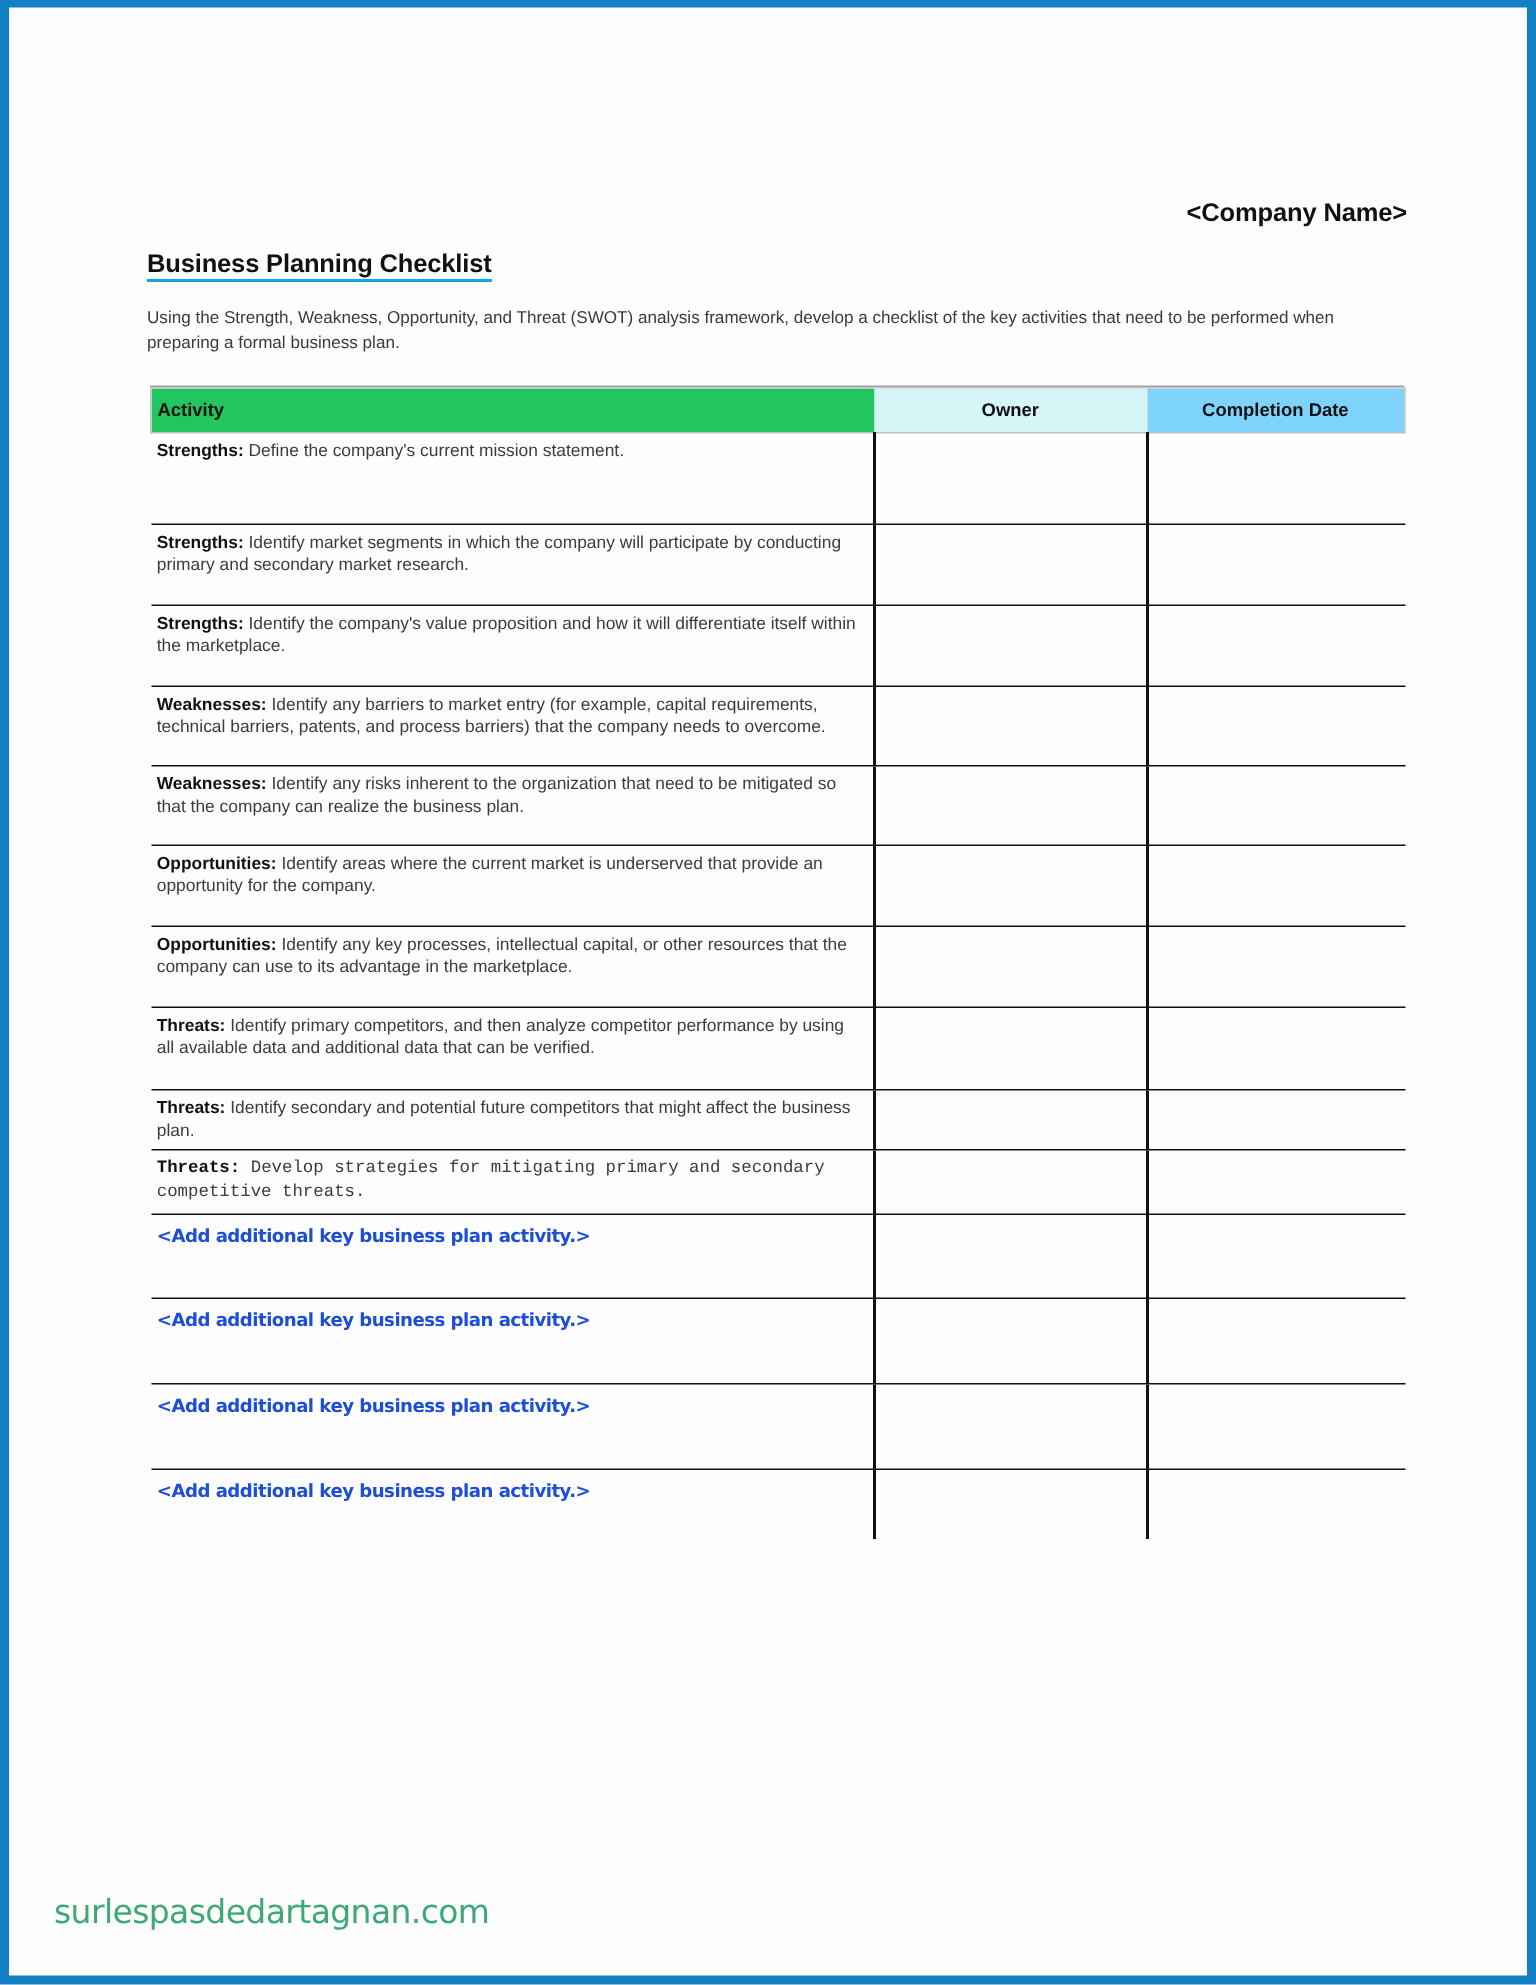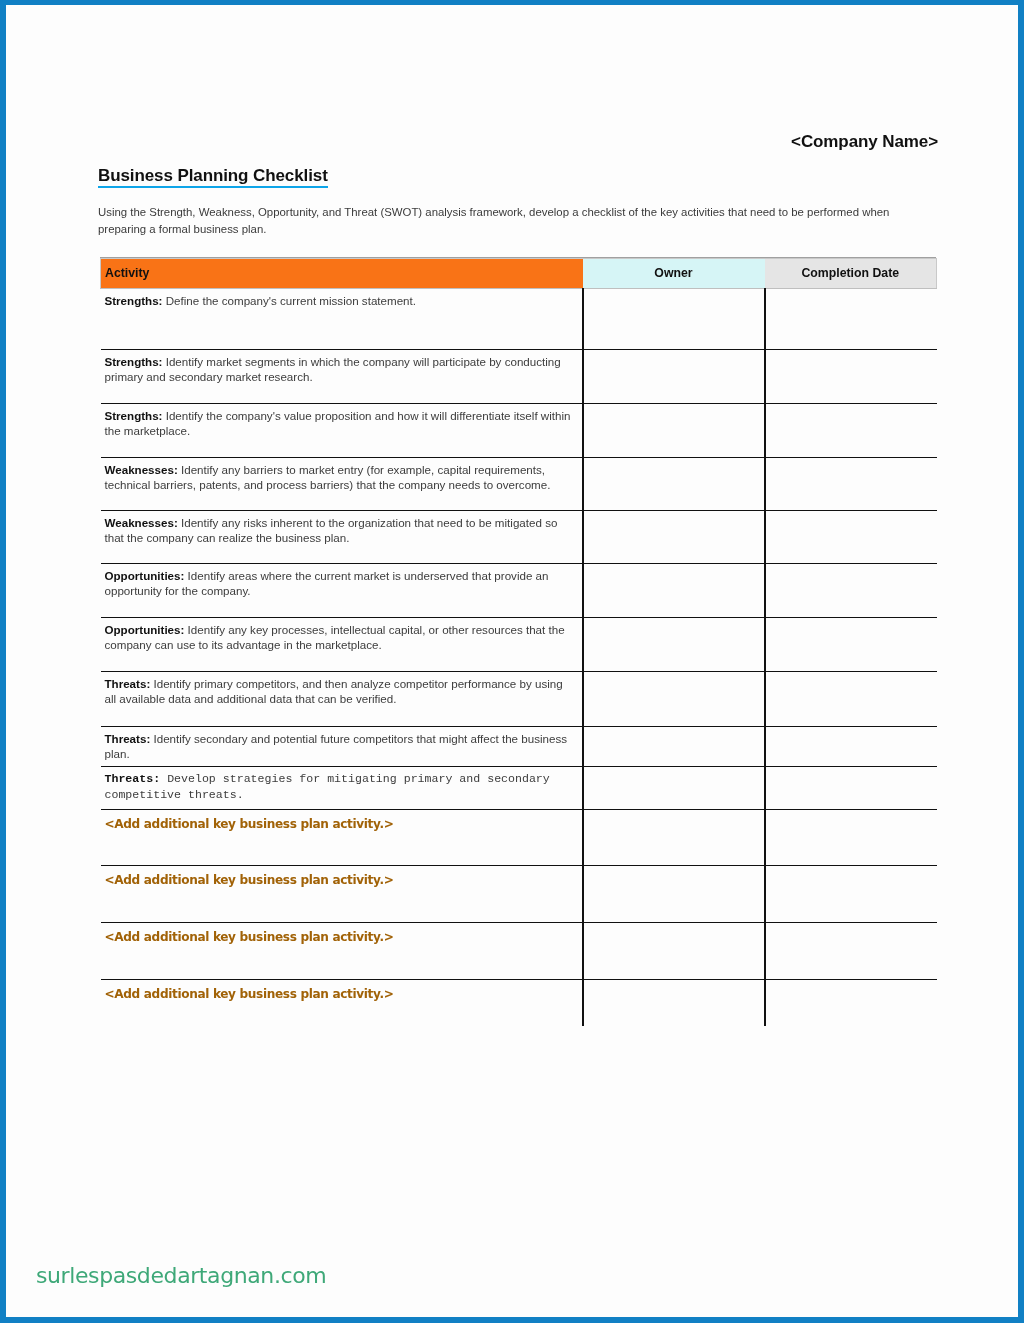--- a/index.html
+++ b/index.html
@@ -141,21 +141,21 @@
   }
 
   tbody td b {
     color: #111;
     font-weight: bold;
   }
 
   
   tbody td.placeholder {
     font-weight: bold;
-    color: #a16207;
+    color: #1d4ed8;
     font-size: 12.1px;
     font-family: "DejaVu Sans", sans-serif;
     letter-spacing: -0.35px;
     padding-left: 4px;
     padding-top: 6px;
   }
 
   
   .watermark {
     position: absolute;
@@ -185,23 +185,23 @@
       <div class="rule-above"></div>
 
       <table class="checklist">
         <colgroup>
           <col class="c-activity">
           <col class="c-owner">
           <col class="c-date">
         </colgroup>
         <thead>
           <tr>
-            <th class="th-activity" style="background: #f97316;">Activity</th>
+            <th class="th-activity" style="background: #22c55e;">Activity</th>
             <th class="th-owner" style="background: rgb(214, 245, 246);">Owner</th>
-            <th class="th-date" style="background: #e5e5e5;">Completion Date</th>
+            <th class="th-date" style="background: #7dd3fc;">Completion Date</th>
           </tr>
         </thead>
         <tbody id="checklist-body">
             <tr>
               <td class="cell-activity" style="height: 52px;"><b>Strengths:</b> Define the company's current mission statement.</td>
               <td class="cell-owner"></td>
               <td class="cell-date"></td>
             </tr>
             <tr>
               <td class="cell-activity" style="height: 45px;"><b>Strengths:</b> Identify market segments in which the company will participate by conducting primary and secondary market research.</td>

